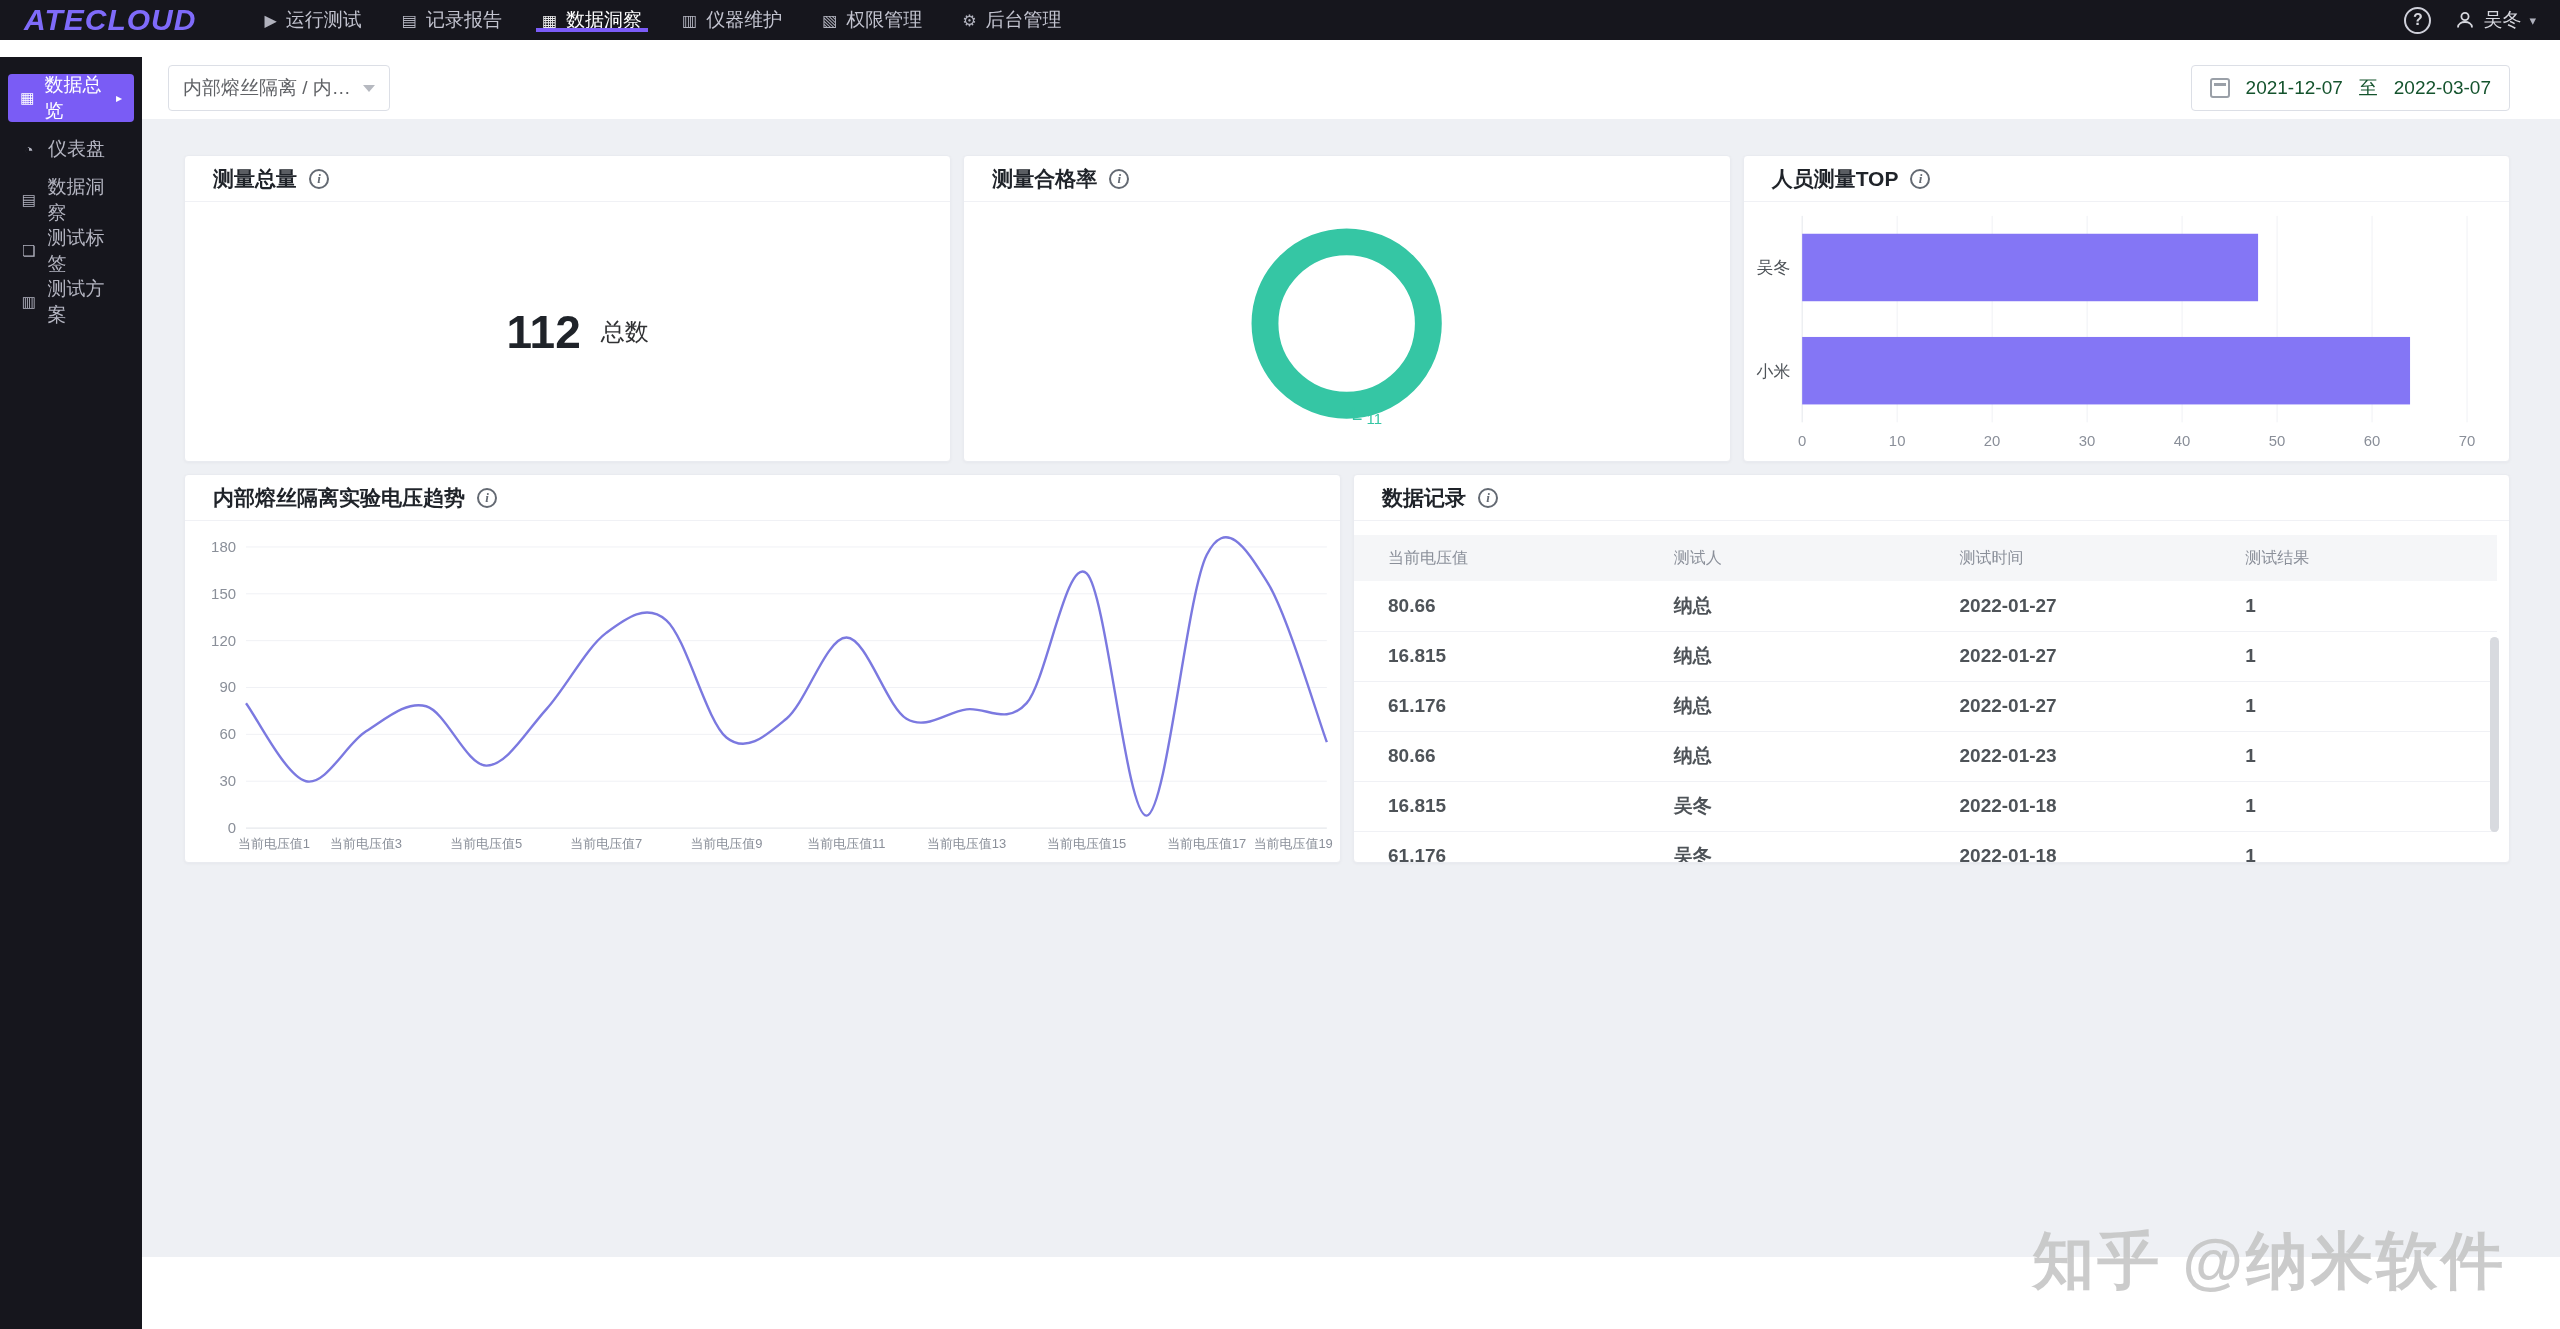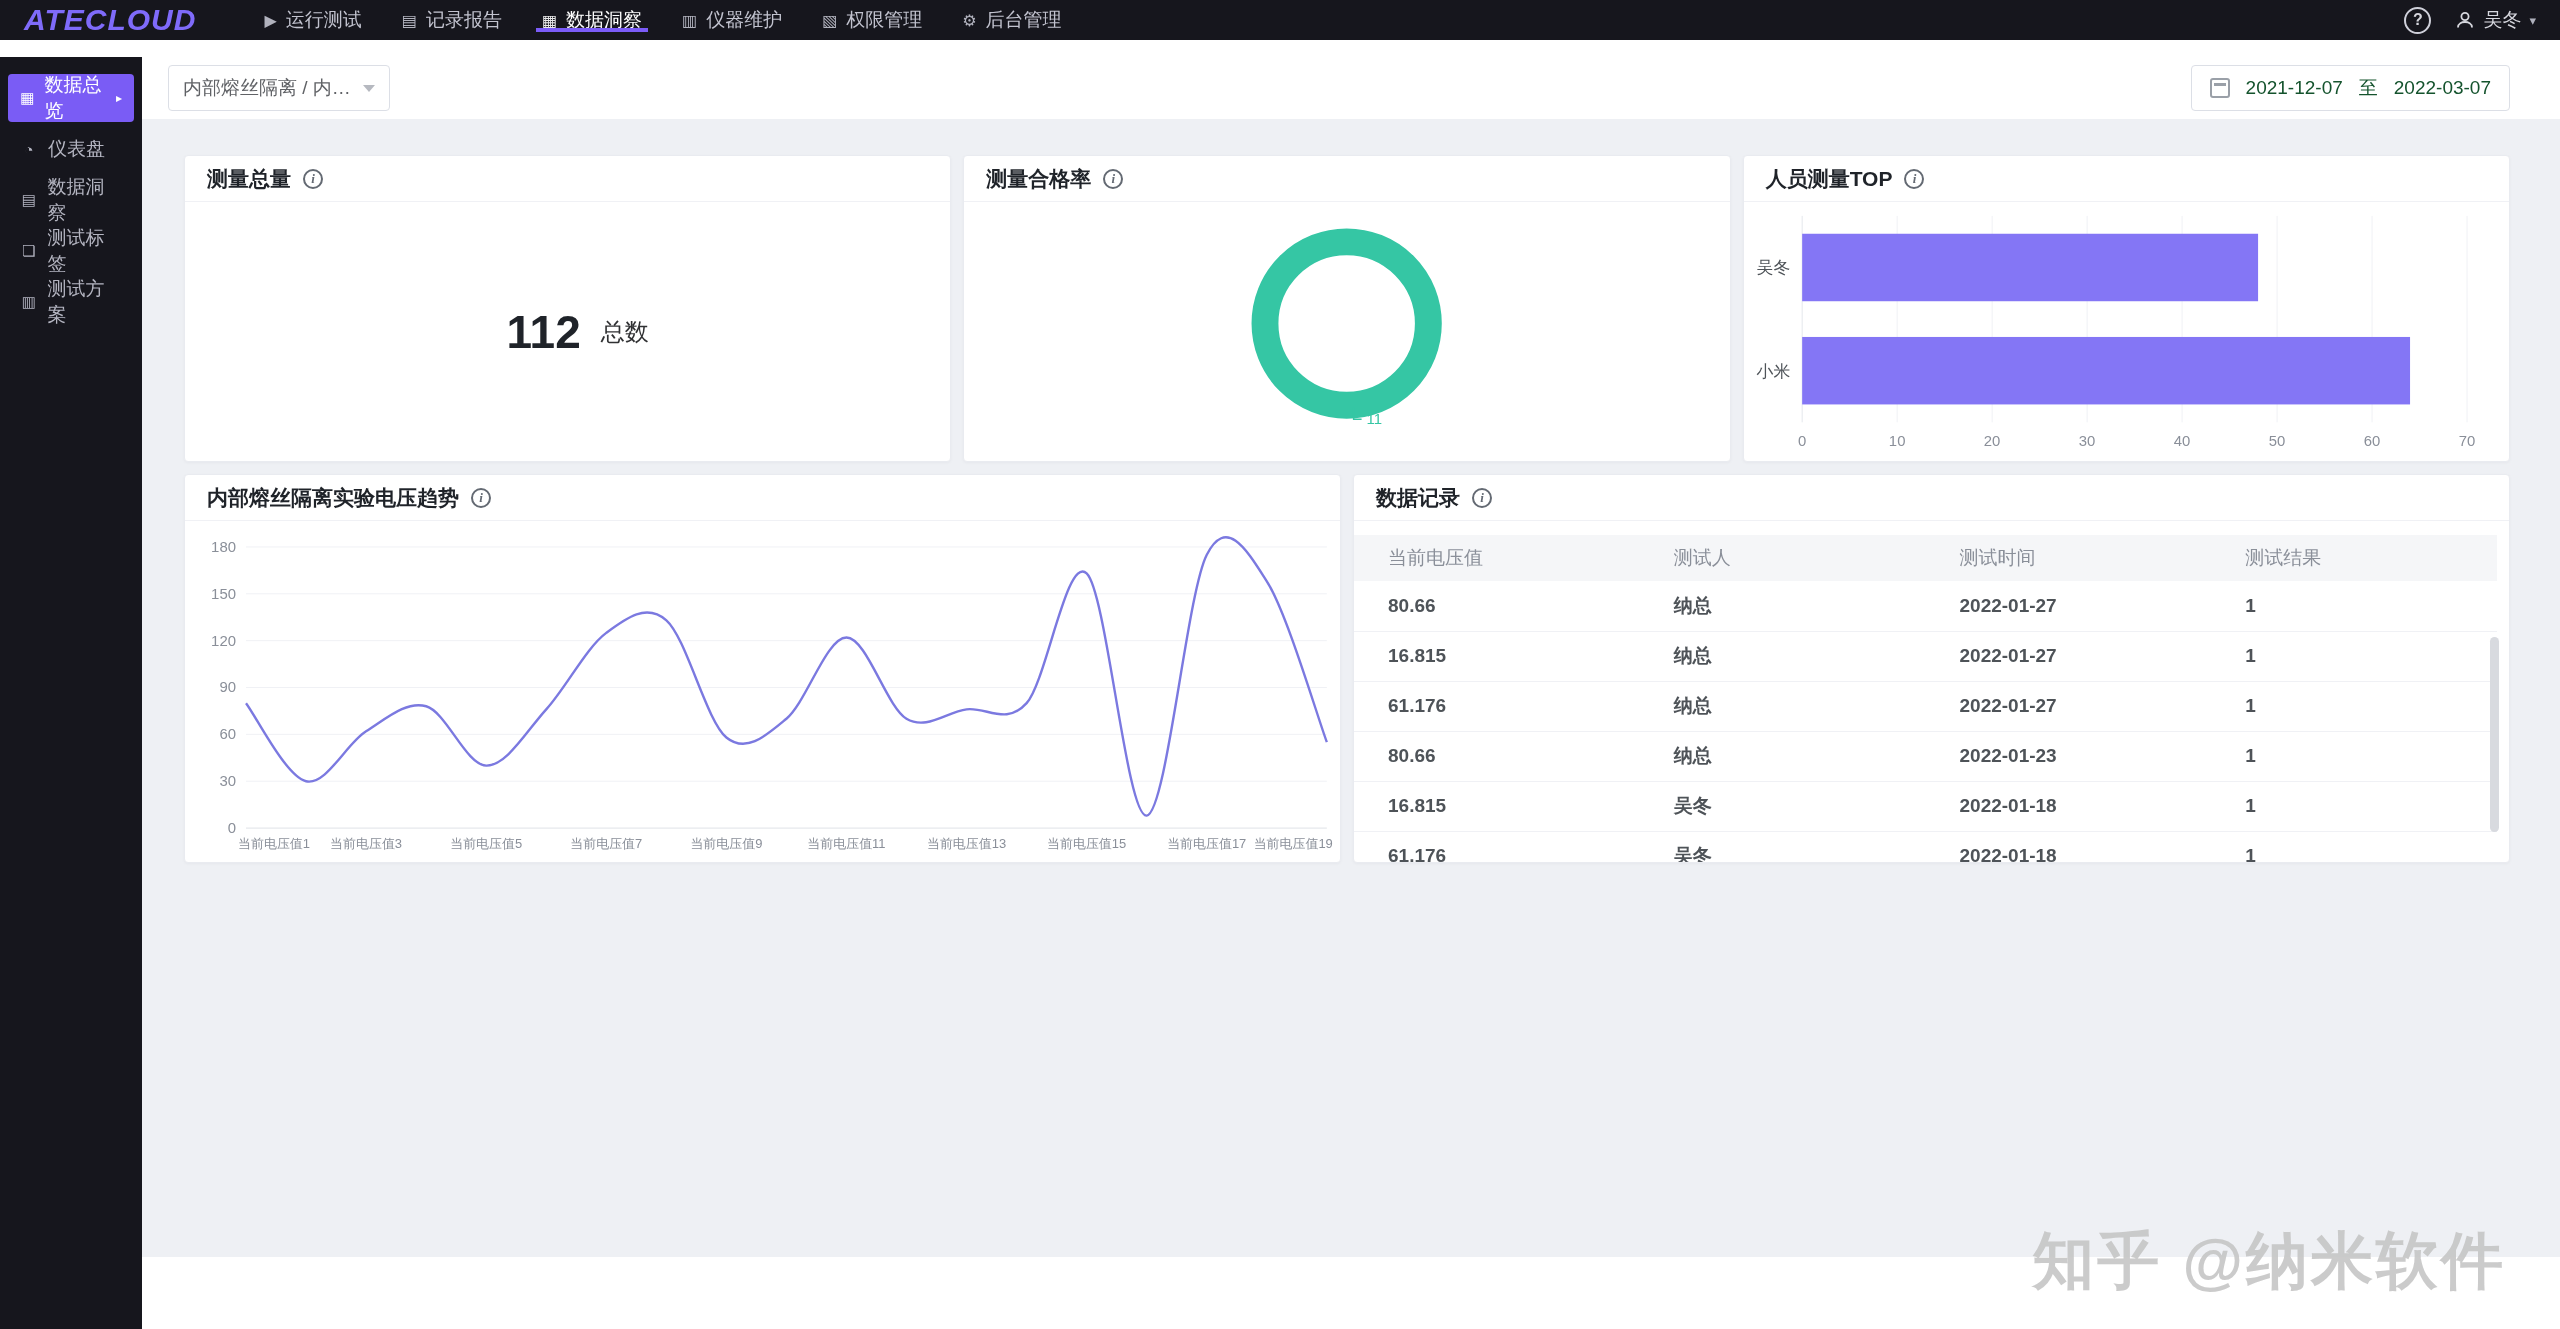--- a/index.html
+++ b/index.html
@@ -86,41 +86,41 @@
   .cards { padding: 36px 50px 0 42px; }
   .card-row { display: flex; gap: 12px; margin-bottom: 12px; }
   .card {
     background: #ffffff; border: 1px solid #e9ebf0; border-radius: 4px;
     overflow: hidden; flex: 1; box-shadow: 0 1px 3px rgba(31,35,41,.04);
   }
   .row1 .card { height: 307px; }
   .row2 .card { height: 389px; }
   .card-header {
     height: 46px; display: flex; align-items: center; gap: 12px;
-    padding: 0 22px; border-bottom: 1px solid #f0f1f5;
+    padding: 0 28px; border-bottom: 1px solid #f0f1f5;
   }
   .card-title { font-size: 21px; font-weight: 700; color: #1f2329; }
   .info-icon {
     width: 20px; height: 20px; border-radius: 50%; border: 2px solid #646a73;
     color: #646a73; font-size: 13px; font-weight: 700; font-style: italic;
     font-family: "Liberation Serif", serif;
     display: flex; align-items: center; justify-content: center; cursor: pointer;
   }
   .card-body { height: calc(100% - 46px); position: relative; }
   .card-body svg { display: block; }
 
   .total-body { display: flex; align-items: center; justify-content: center; gap: 20px; padding-left: 20px; }
   .total-value { font-size: 46px; font-weight: 700; color: #1f2329; }
   .total-label { font-size: 24px; color: #303133; font-family: Liberation Serif, serif; }
 
   
   .records-body { padding: 14px 12px 0 0; overflow: hidden; }
   table { width: 100%; border-collapse: collapse; table-layout: fixed; }
   thead th {
-    background: #f5f6f8; color: #8a8f99; font-weight: 400; font-size: 19px;
+    background: #f5f6f8; color: #8a8f99; font-weight: 400; font-size: 16px;
     text-align: left; height: 46px; padding-left: 34px;
   }
   tbody td {
     font-size: 19px; color: #4e5358; height: 50px; padding-left: 34px;
     border-bottom: 1px solid #f0f1f5;
     font-weight: bold;
   }
   .scroll-thumb {
     position: absolute; right: 10px; top: 116px; width: 9px; height: 195px;
     background: #d8dadf; border-radius: 5px; cursor: pointer;

